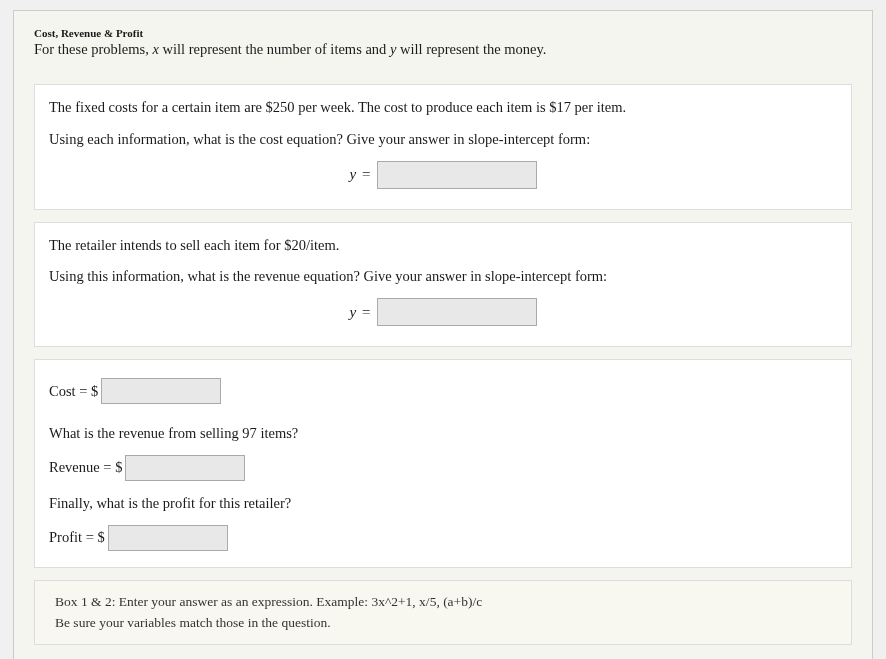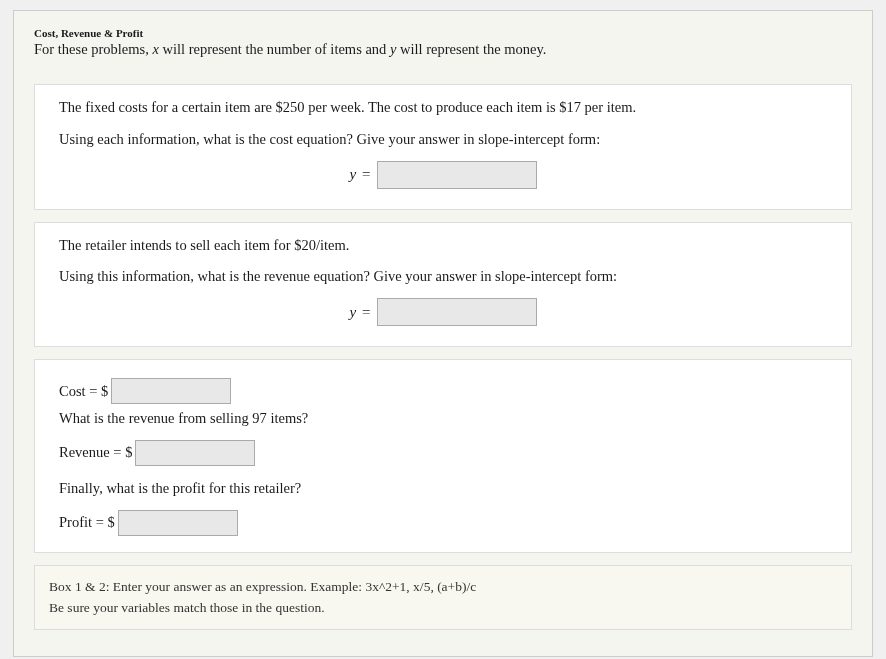--- a/index.html
+++ b/index.html
@@ -35,21 +35,21 @@
     }
 
     .intro-text {
       font-size: 14.5px;
       margin-bottom: 26px;
     }
 
     .section-block {
       background: #fff;
       border: 1px solid #ddd;
-      padding: 12px 24px;
+      padding: 12px 14px;
       margin-bottom: 12px;
     }
 
     .section-text {
       font-size: 14.5px;
       margin-bottom: 10px;
       line-height: 1.5;
     }
 
     .equation-row {
@@ -97,21 +97,21 @@
       width: 120px;
       height: 26px;
       padding: 2px 4px;
       font-size: 14px;
       font-family: 'Times New Roman', Times, serif;
     }
 
     .hint-box {
       background: #f8f8f0;
       border: 1px solid #ddd;
-      padding: 10px 14px;
+      padding: 10px 20px;
       margin-bottom: 10px;
       font-size: 13.5px;
       color: #333;
       line-height: 1.6;
     }
 
     .italic {
       font-style: italic;
     }
   </style>
@@ -144,21 +144,21 @@
       <input class="answer-input" type="text" style="">
     </div>
   </div>
 
   <div class="section-block">
     <div class="inline-field-row">
       <span class="inline-label">Cost = $</span>
       <input class="inline-input" type="text" style="">
     </div>
 
-    <div class="section-text" style="margin-top: 4px;">What is the revenue from selling 97 items?</div>
+    <div class="section-text" style="margin-top: 19px;">What is the revenue from selling 97 items?</div>
     <div class="inline-field-row">
       <span class="inline-label">Revenue = $</span>
       <input class="inline-input" type="text" style="">
     </div>
 
     <div class="section-text" style="margin-top: 12px;">Finally, what is the profit for this retailer?</div>
     <div class="inline-field-row">
       <span class="inline-label">Profit = $</span>
       <input class="inline-input" type="text" style="">
     </div>

